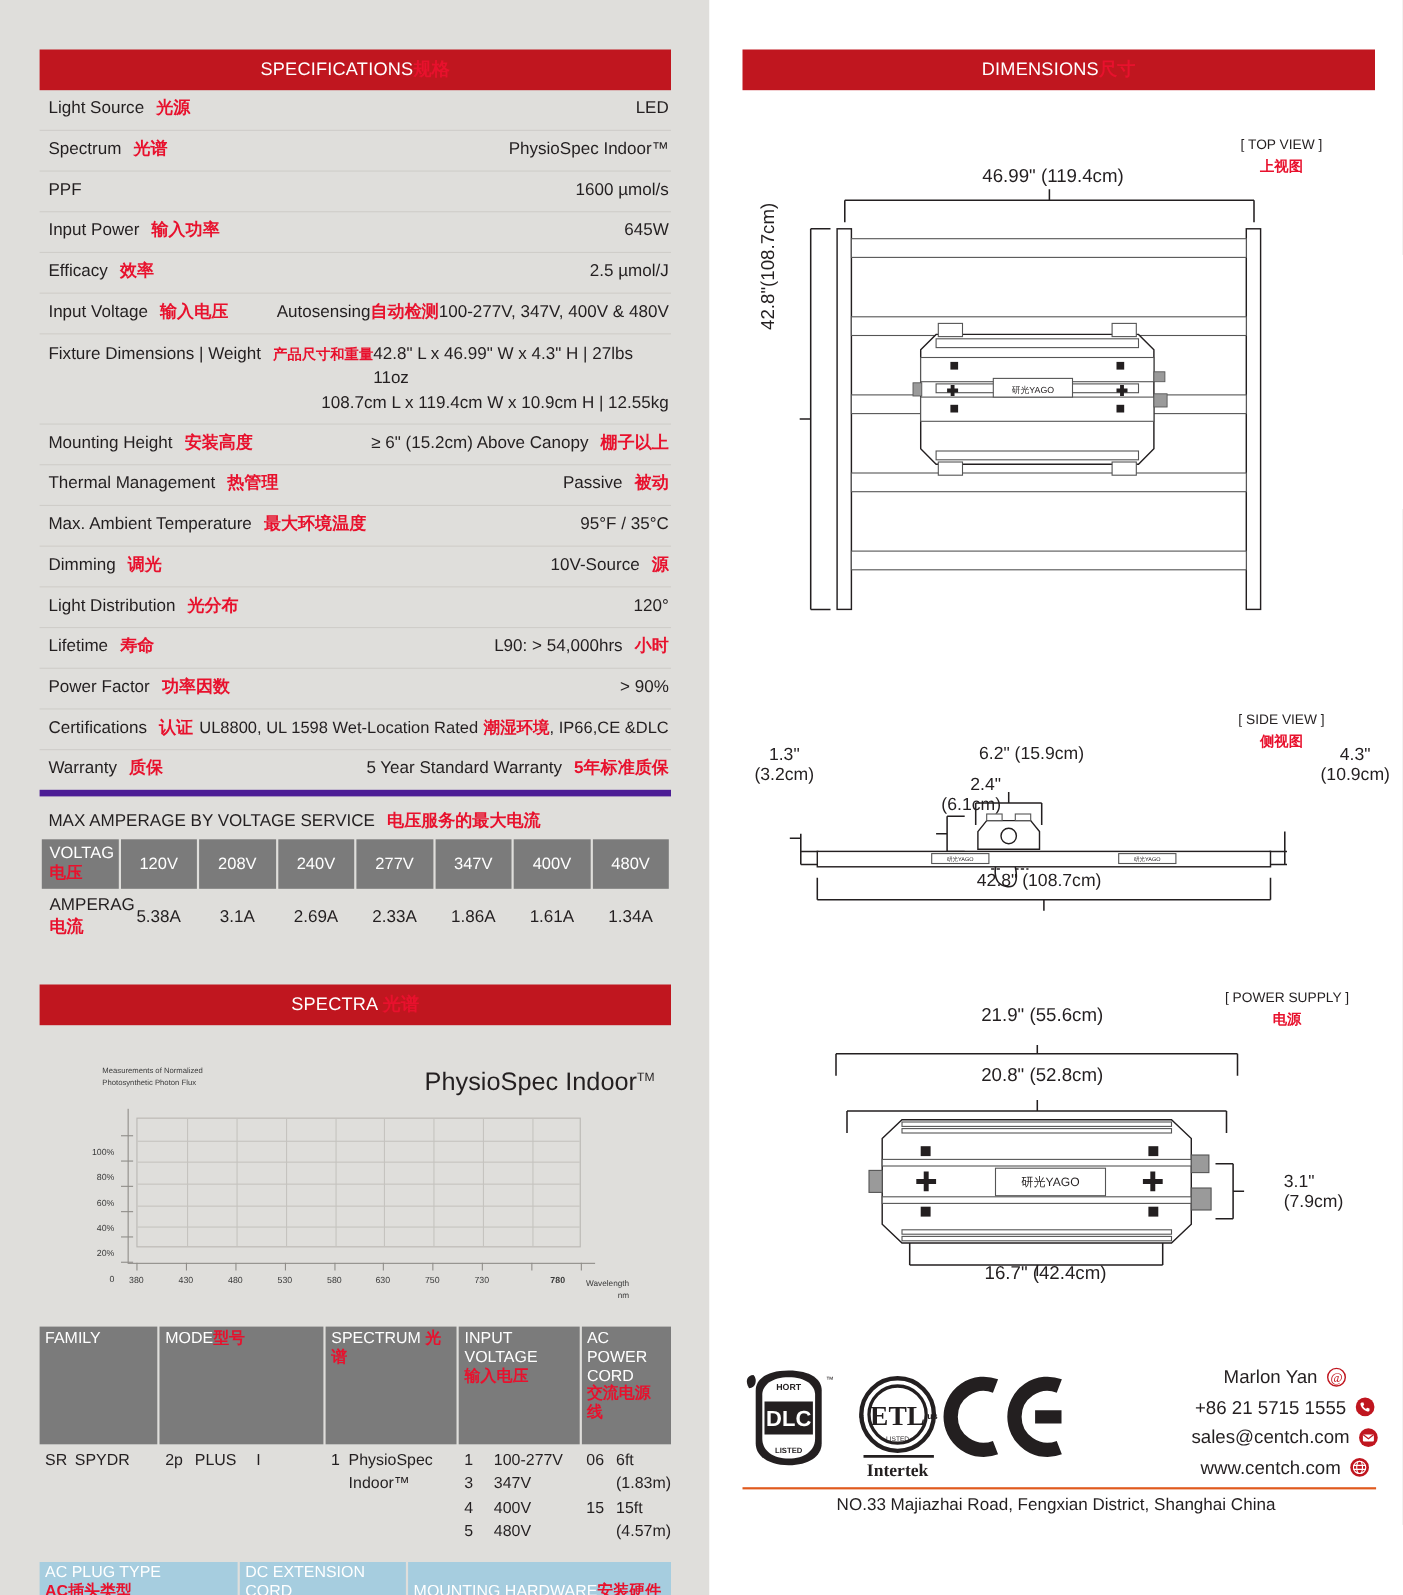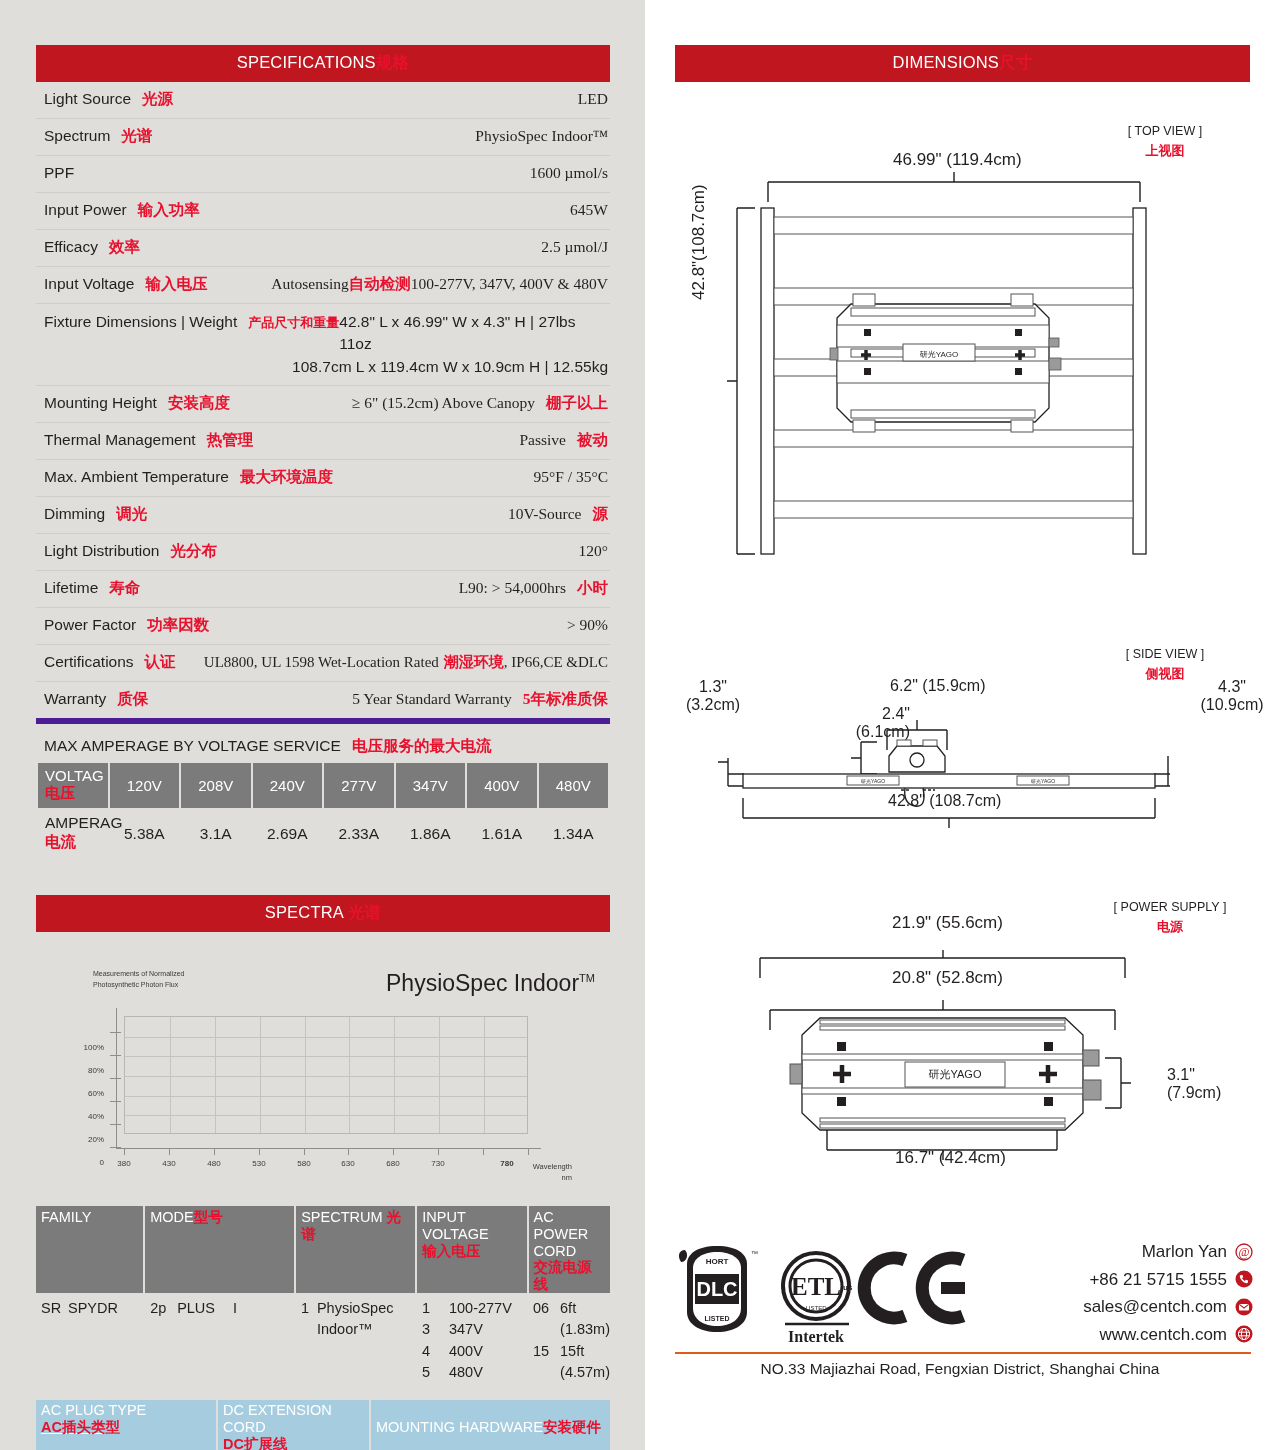--- a/index.html
+++ b/index.html
@@ -29,21 +29,21 @@
   
   .spec-row{
     border-bottom:1px solid #cfcdc9;
     padding:7px 2px 7px 8px;
     font-size:15.5px;
     display:flex;align-items:flex-start;justify-content:space-between;
     min-height:22px;line-height:1.35;
   }
   .spec-row:last-child{border-bottom:6px solid #4c1d95;}
   .lbl{white-space:nowrap;}
-  .val{text-align:right;white-space:nowrap;font-family:Liberation Serif, serif;}
+  .val{text-align:right;white-space:nowrap;}
   .cn{color:#e8112d;font-weight:bold;}
   .cn-sm{color:#e8112d;font-weight:bold;font-size:13px;}
   .gap{display:inline-block;width:11px;}
 
   .row-dim{display:block;padding:7px 2px 7px 8px;border-bottom:1px solid #cfcdc9;font-size:15.5px;line-height:1.45;}
   .row-dim .l1{display:flex;justify-content:space-between;}
   .row-dim .l2{text-align:right;}
 
   .row-iv .val{white-space:nowrap;}
 
@@ -72,21 +72,21 @@
   .yaxis{position:absolute;left:80px;top:68px;width:1px;height:140px;background:#8f8d89;}
   .xaxis{position:absolute;left:80px;top:208px;width:425px;height:1px;background:#8f8d89;}
   .ytick{position:absolute;left:74px;width:11px;height:1px;background:#8f8d89;}
   .ytlabel{position:absolute;right:0;font-size:8px;color:#3a3a3a;width:60px;text-align:right;margin-top:16px;}
   .xtick{position:absolute;top:208px;width:1px;height:7px;background:#8f8d89;}
   .xtlabel{position:absolute;top:219px;font-size:8px;color:#3a3a3a;width:40px;text-align:center;}
 
   
   .ord{width:100%;margin-top:8px;}
   .ord-head{display:flex;gap:2px;}
-  .ord-head .cell{background:#7b7b7b;color:#fff;font-size:14.5px;padding:3px 5px 0;line-height:1.15;box-sizing:border-box;}
+  .ord-head .cell{background:#7b7b7b;color:#fff;font-size:14.5px;padding:3px 5px 20px;line-height:1.15;box-sizing:border-box;}
   .ord-head .cell .cn{color:#e8112d;}
   .ord-body{display:flex;gap:2px;padding-top:5px;font-size:14.5px;line-height:1.48;}
   .ord-body .cell{box-sizing:border-box;padding-left:5px;}
   .codecol{display:flex;}
   .codecol .k{width:27px;flex:none;}
 
   .ord2-head{display:flex;gap:2px;margin-top:16px;}
   .ord2-head .cell{background:#a6cddf;color:#fff;font-size:14.5px;padding:2px 5px 3px;line-height:1.2;box-sizing:border-box;}
   .ord2-head .cell .cn{color:#e8112d;font-weight:bold;}
   .ord2-head .r{text-align:left;text-decoration:underline;}
@@ -99,21 +99,21 @@
   .dimtext{position:absolute;font-size:17px;color:#231f20;white-space:nowrap;}
   .dimtext.sm{font-size:16px;}
   svg{display:block;}
   .dl{stroke:#231f20;stroke-width:1.4;fill:none;}
   .ol{stroke:#231f20;stroke-width:1.3;fill:#fff;}
   .ol2{stroke:#555;stroke-width:1;fill:#fff;}
 
   
   .footer{position:absolute;left:0;top:1230px;width:630px;height:160px;}
   .contact{position:absolute;right:22px;top:8px;text-align:right;font-size:17px;line-height:1.62;}
-  .contact .line{white-space:nowrap;display:flex;align-items:center;justify-content:flex-end;gap:8px;}
+  .contact .line{white-space:nowrap;display:flex;align-items:center;justify-content:center;gap:8px;}
   .ic{width:18px;height:18px;flex:none;display:inline-block;}
   .rule{position:absolute;left:30px;top:122px;width:576px;height:2px;background:#e05a1e;}
   .addr{position:absolute;left:0;top:130px;width:630px;text-align:center;font-size:15.5px;}
   .logos{position:absolute;left:28px;top:12px;}
 </style>
 </head>
 <body>
 
 <div class="page">
 
@@ -287,21 +287,21 @@
             <div class="xtlabel" style="left: 113px;">430</div>
             <div class="xtick" style="left: 178px;"></div>
             <div class="xtlabel" style="left: 158px;">480</div>
             <div class="xtick" style="left: 223px;"></div>
             <div class="xtlabel" style="left: 203px;">530</div>
             <div class="xtick" style="left: 268px;"></div>
             <div class="xtlabel" style="left: 248px;">580</div>
             <div class="xtick" style="left: 312px;"></div>
             <div class="xtlabel" style="left: 292px;">630</div>
             <div class="xtick" style="left: 357px;"></div>
-            <div class="xtlabel" style="left: 337px;">680</div>
+            <div class="xtlabel" style="left: 337px;">750</div>
             <div class="xtick" style="left: 402px;"></div>
             <div class="xtlabel" style="left: 382px;">730</div>
             <div class="xtick" style="left: 447px;"></div>
             <div class="xtlabel" style="left: 451px; font-weight: bold;">780</div>
             <div class="xtick" style="left: 492px;"></div>
           </div>
 
         <div class="axis-note">
           <div>Wavelength</div>
           <div>nm</div>

